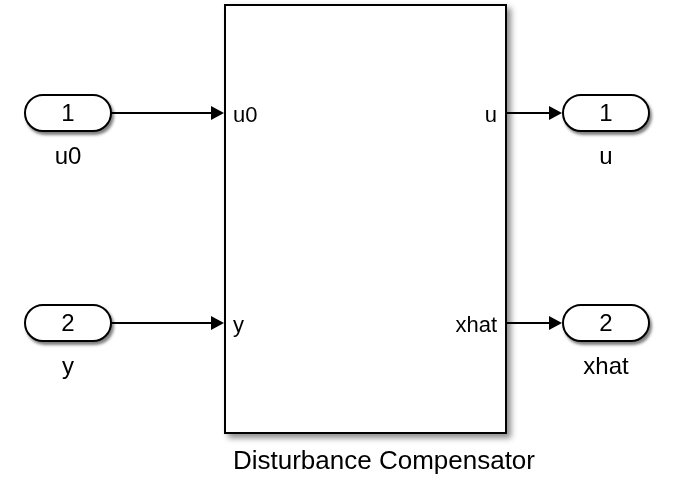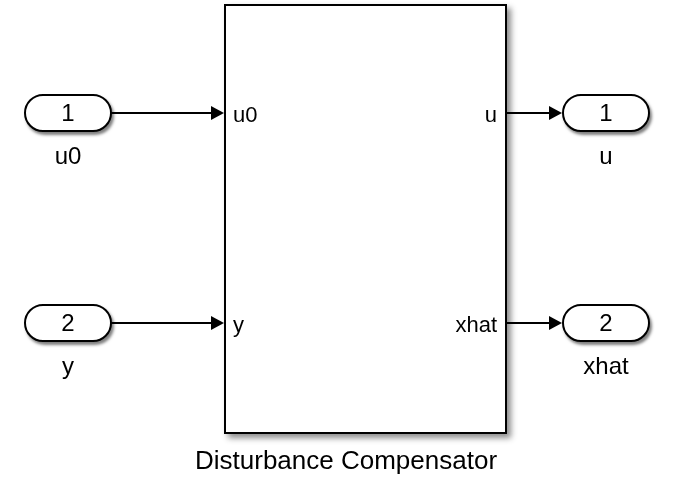--- a/index.html
+++ b/index.html
@@ -38,21 +38,21 @@
   .port-label.in  { left: 7px; }
   .port-label.out { right: 8px; text-align: right; }
   .row1-inner { top: 96px; }   
   .row2-inner { top: 306px; }  
 
   .block-name {
     position: absolute;
     left: 195px;
     top: 444px;
     width: 340px;
-    text-align: left;
+    text-align: right;
     font-size: 26px;
     line-height: 32px;
     white-space: nowrap;
   }
 
   
   .oval {
     position: absolute;
     width: 88px;
     height: 38px;

